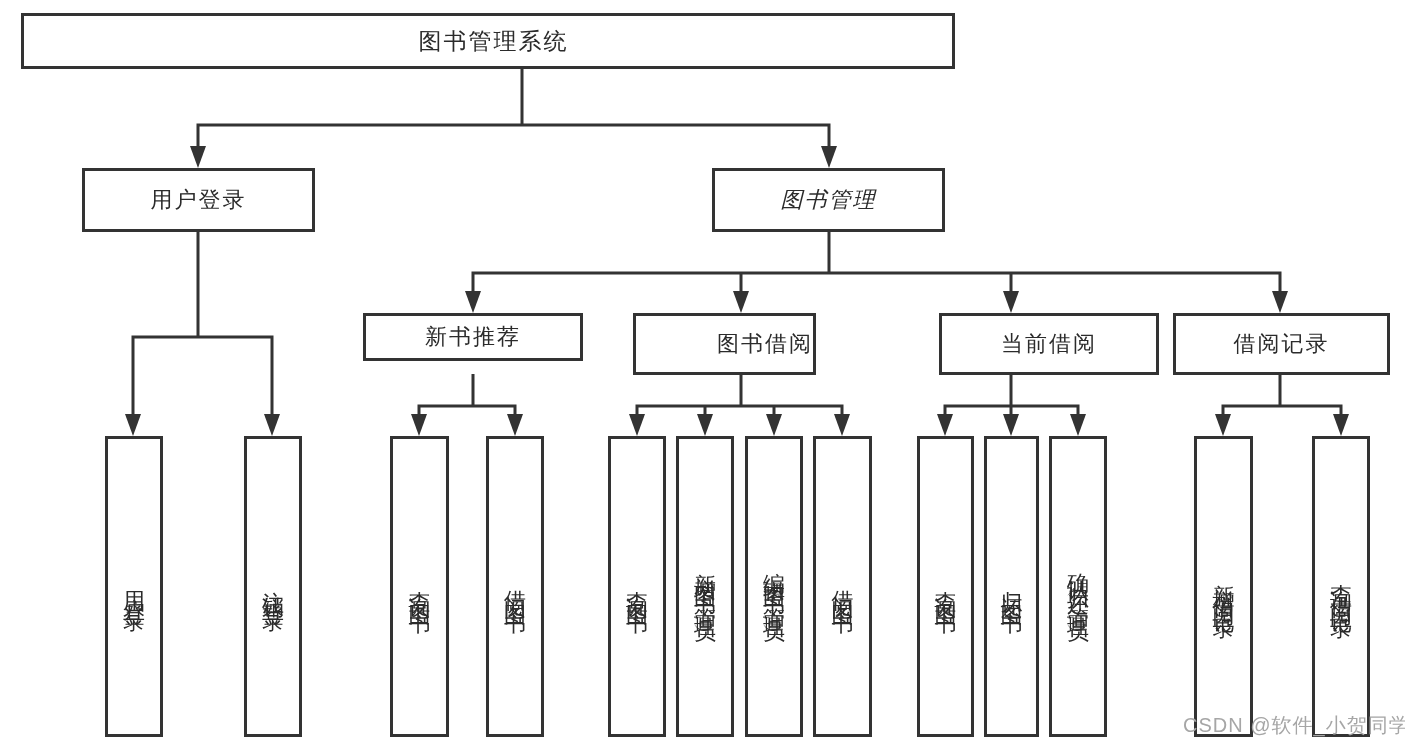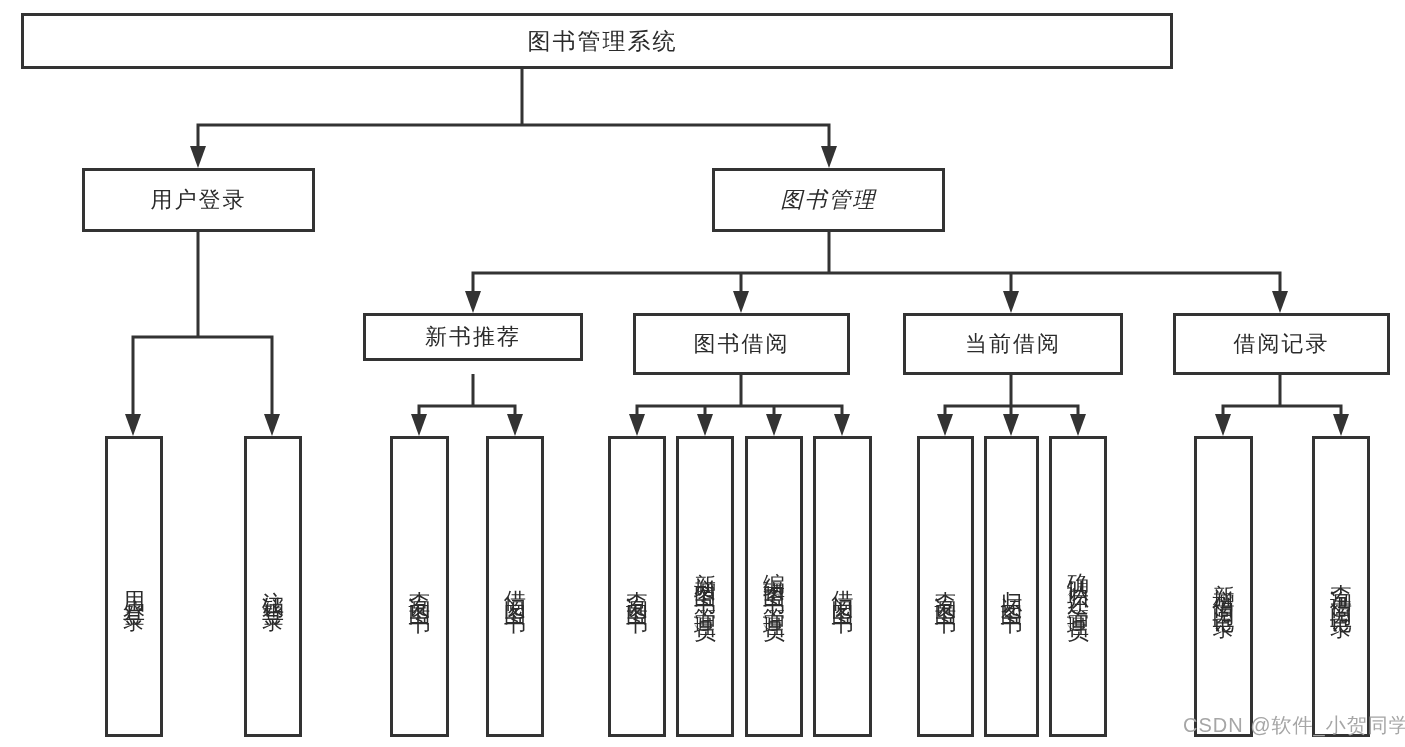--- a/index.html
+++ b/index.html
@@ -120,38 +120,38 @@
       <polygon points="1011,436 1003,414 1019,414"></polygon>
       <polygon points="1078,436 1070,414 1086,414"></polygon>
     </g>
     <g>
       <path d="M1280 374 V406 M1223 416 L1223 406 L1341 406 L1341 416"></path>
       <polygon points="1223,436 1215,414 1231,414"></polygon>
       <polygon points="1341,436 1333,414 1349,414"></polygon>
     </g>
   </svg>
 
-  <div class="node root" style="left:21px; top:13px; width:1152px; height:56px;padding-left:11px;">
+  <div class="node root" style="left:21px; top:13px; width:934px; height:56px;padding-left:11px;">
     <span>图书管理系统</span>
   </div>
 
   <div class="node" style="left:82px; top:168px; width:233px; height:64px;">
     <span>用户登录</span>
   </div>
   <div class="node" style="left:712px; top:168px; width:233px; height:64px;font-style:italic;">
     <span>图书管理</span>
   </div>
 
   <div class="node" style="left:363px; top:313px; width:220px; height:48px;">
     <span>新书推荐</span>
   </div>
-  <div class="node" style="left:633px; top:313px; width:217px; height:62px;">
+  <div class="node" style="left:633px; top:313px; width:183px; height:62px;justify-content:flex-end;">
     <span>图书借阅</span>
   </div>
-  <div class="node" style="left:903px; top:313px; width:220px; height:62px;">
+  <div class="node" style="left:939px; top:313px; width:220px; height:62px;">
     <span>当前借阅</span>
   </div>
   <div class="node" style="left:1173px; top:313px; width:217px; height:62px;">
     <span>借阅记录</span>
   </div>
 
   <div class="leaf" style="left:105px; width:58px;">
     <span class="vtext">用户登录</span>
   </div>
   <div class="leaf" style="left:244px; width:58px;">

